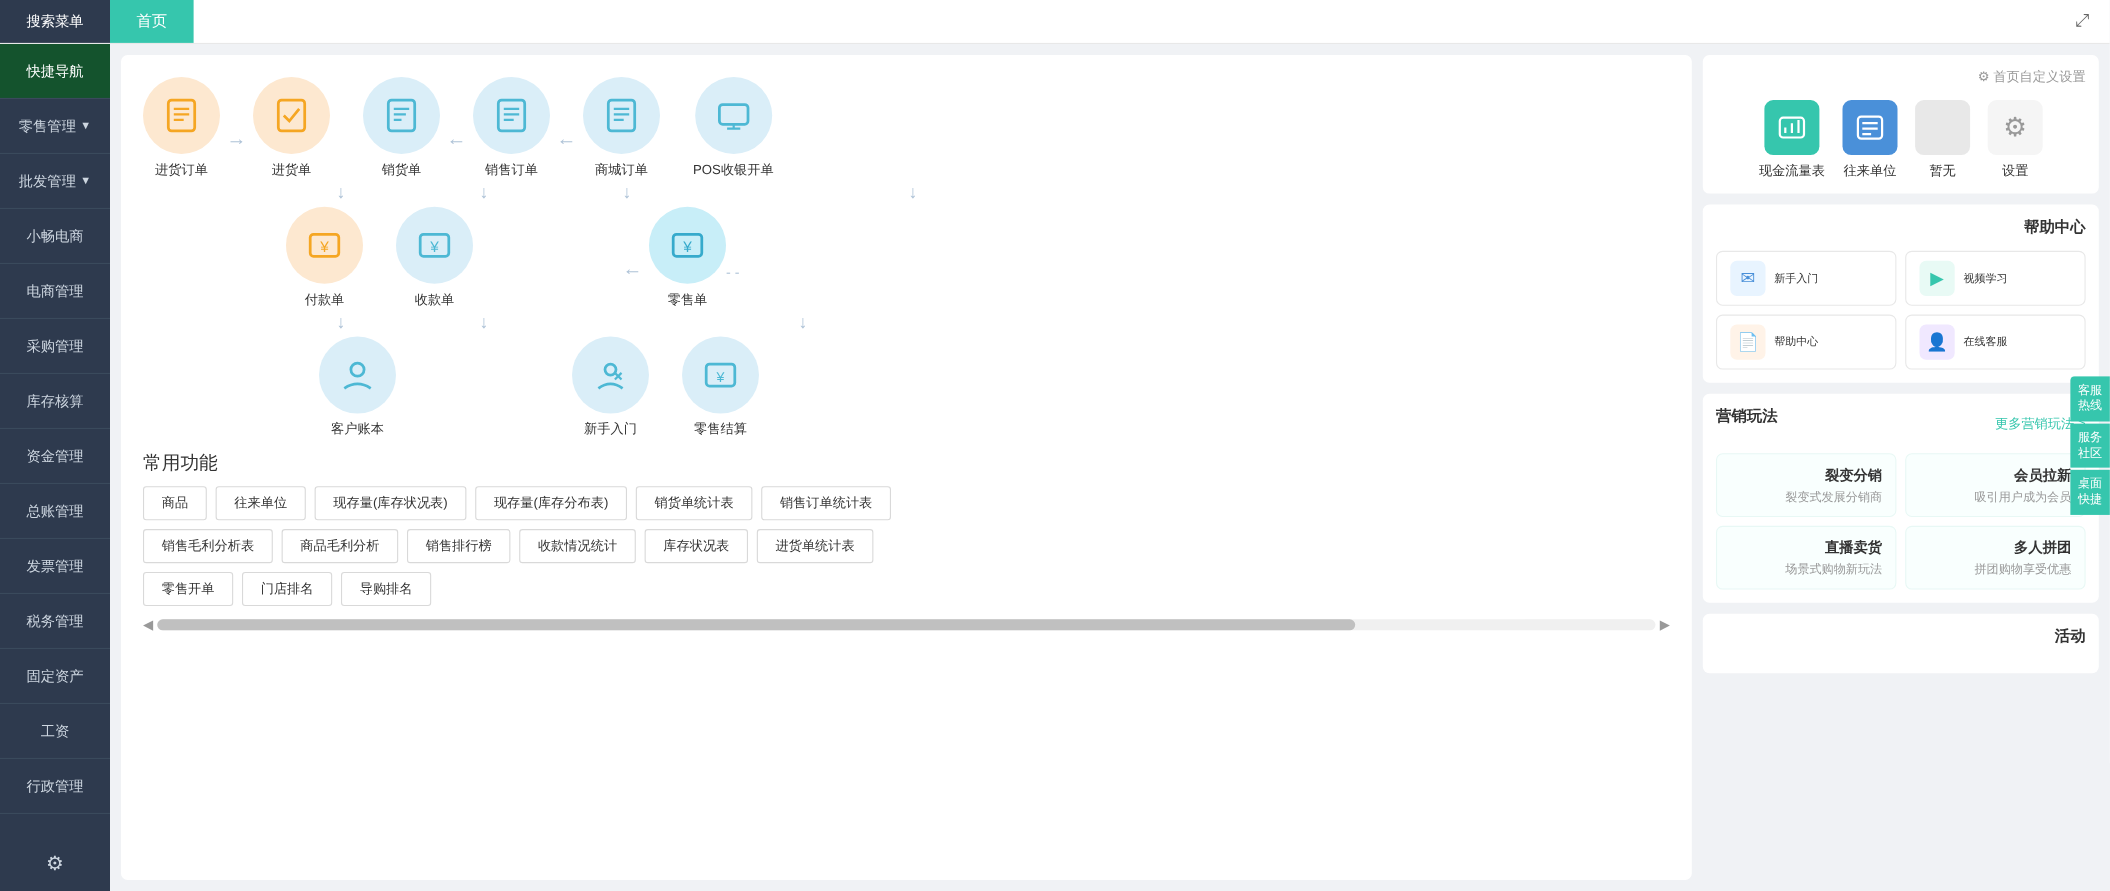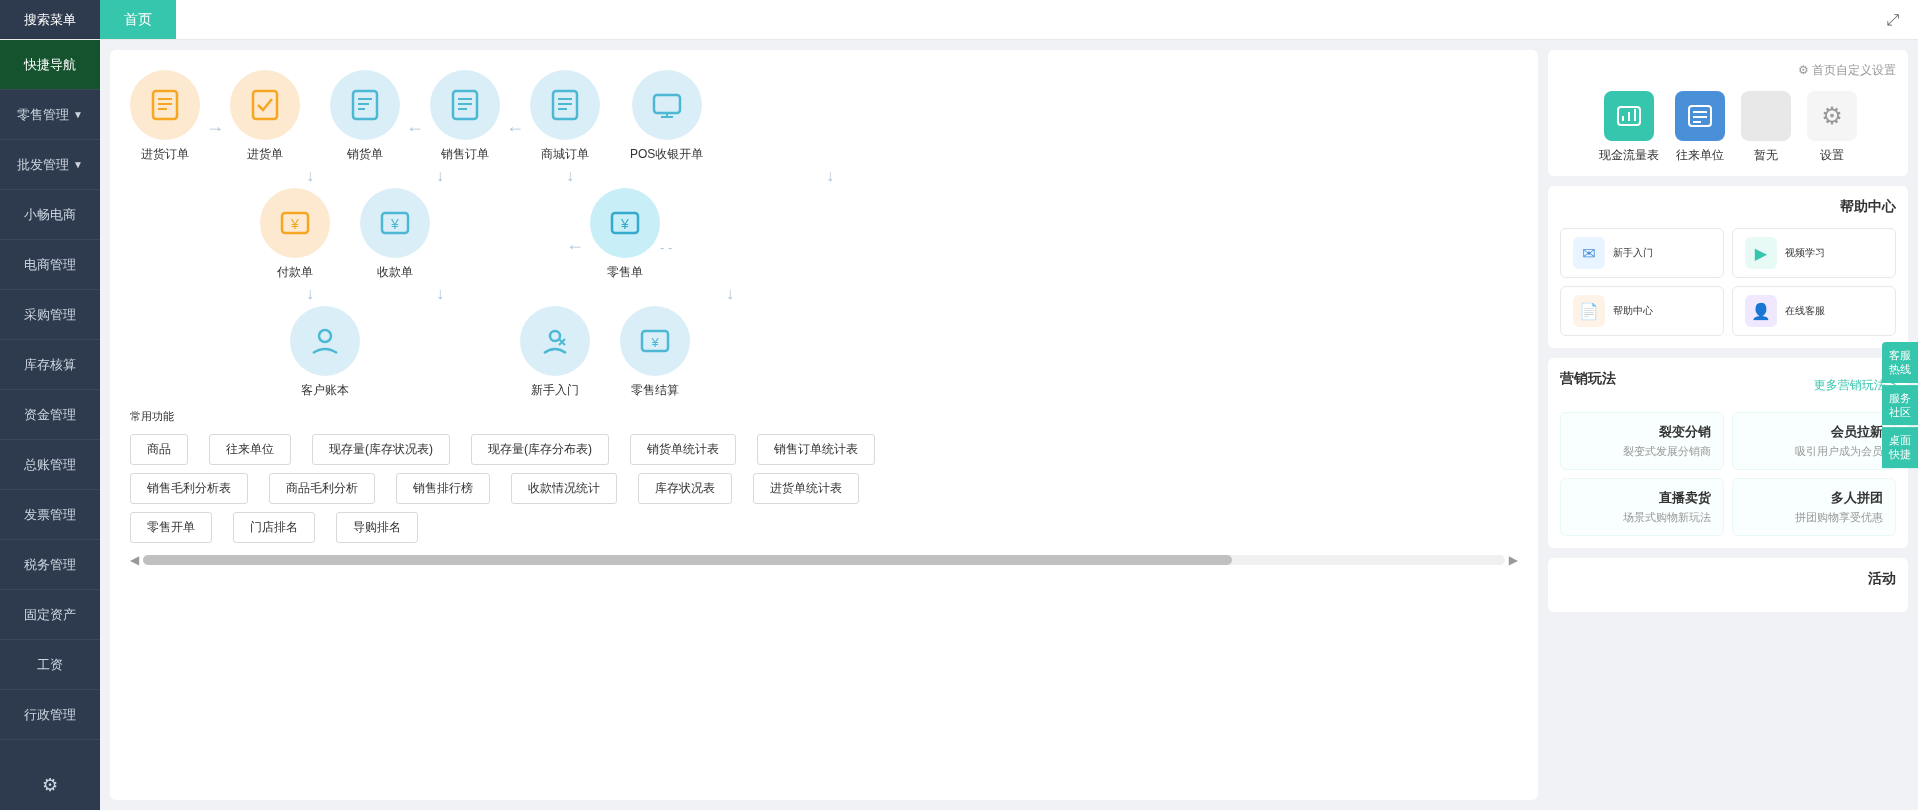--- a/index.html
+++ b/index.html
@@ -29,22 +29,22 @@
     
     .main-panel { background: #fff; border-radius: 6px; flex: 1; padding: 20px; overflow: hidden; }
     .flow-circle { width: 70px; height: 70px; border-radius: 50%; display: flex; align-items: center; justify-content: center; font-size: 28px; margin-bottom: 6px; }
     .circle-orange { background: #fde8d0; color: #f5a623; }
     .circle-blue { background: #daeef8; color: #4db8d4; }
     .flow-label { font-size: 12px; color: #333; text-align: center; }
     .h-arrow { display: flex; align-items: center; padding-bottom: 26px; color: #b0c4d8; font-size: 18px; width: 30px; justify-content: center; }
 
     
     .common-func { margin-top: 10px; }
-    .common-func-title { font-size: 11px; color: #333; margin-bottom: 10px; font-weight: 500; }
-    .func-buttons { display: flex; flex-wrap: wrap; gap: 21px; margin-bottom: 8px; }
+    .common-func-title { font-size: 17px; color: #333; margin-bottom: 10px; font-weight: 500; }
+    .func-buttons { display: flex; flex-wrap: wrap; gap: 8px; margin-bottom: 8px; }
     .func-btn { border: 1px solid #d9d9d9; background: #fff; color: #333; padding: 6px 16px; border-radius: 3px; cursor: pointer; font-size: 12px; white-space: nowrap; }
 
     
     .scroll-bar-container { margin-top: 10px; display: flex; align-items: center; gap: 4px; }
     .scroll-arrow { color: #999; cursor: pointer; font-size: 12px; }
     .scroll-track { flex: 1; height: 10px; background: #f0f0f0; border-radius: 5px; }
     .scroll-thumb { width: 80%; height: 10px; background: #c0c0c0; border-radius: 5px; }
 
     
     .right-panel { width: 360px; flex-shrink: 0; display: flex; flex-direction: column; gap: 10px; text-align: right; }

